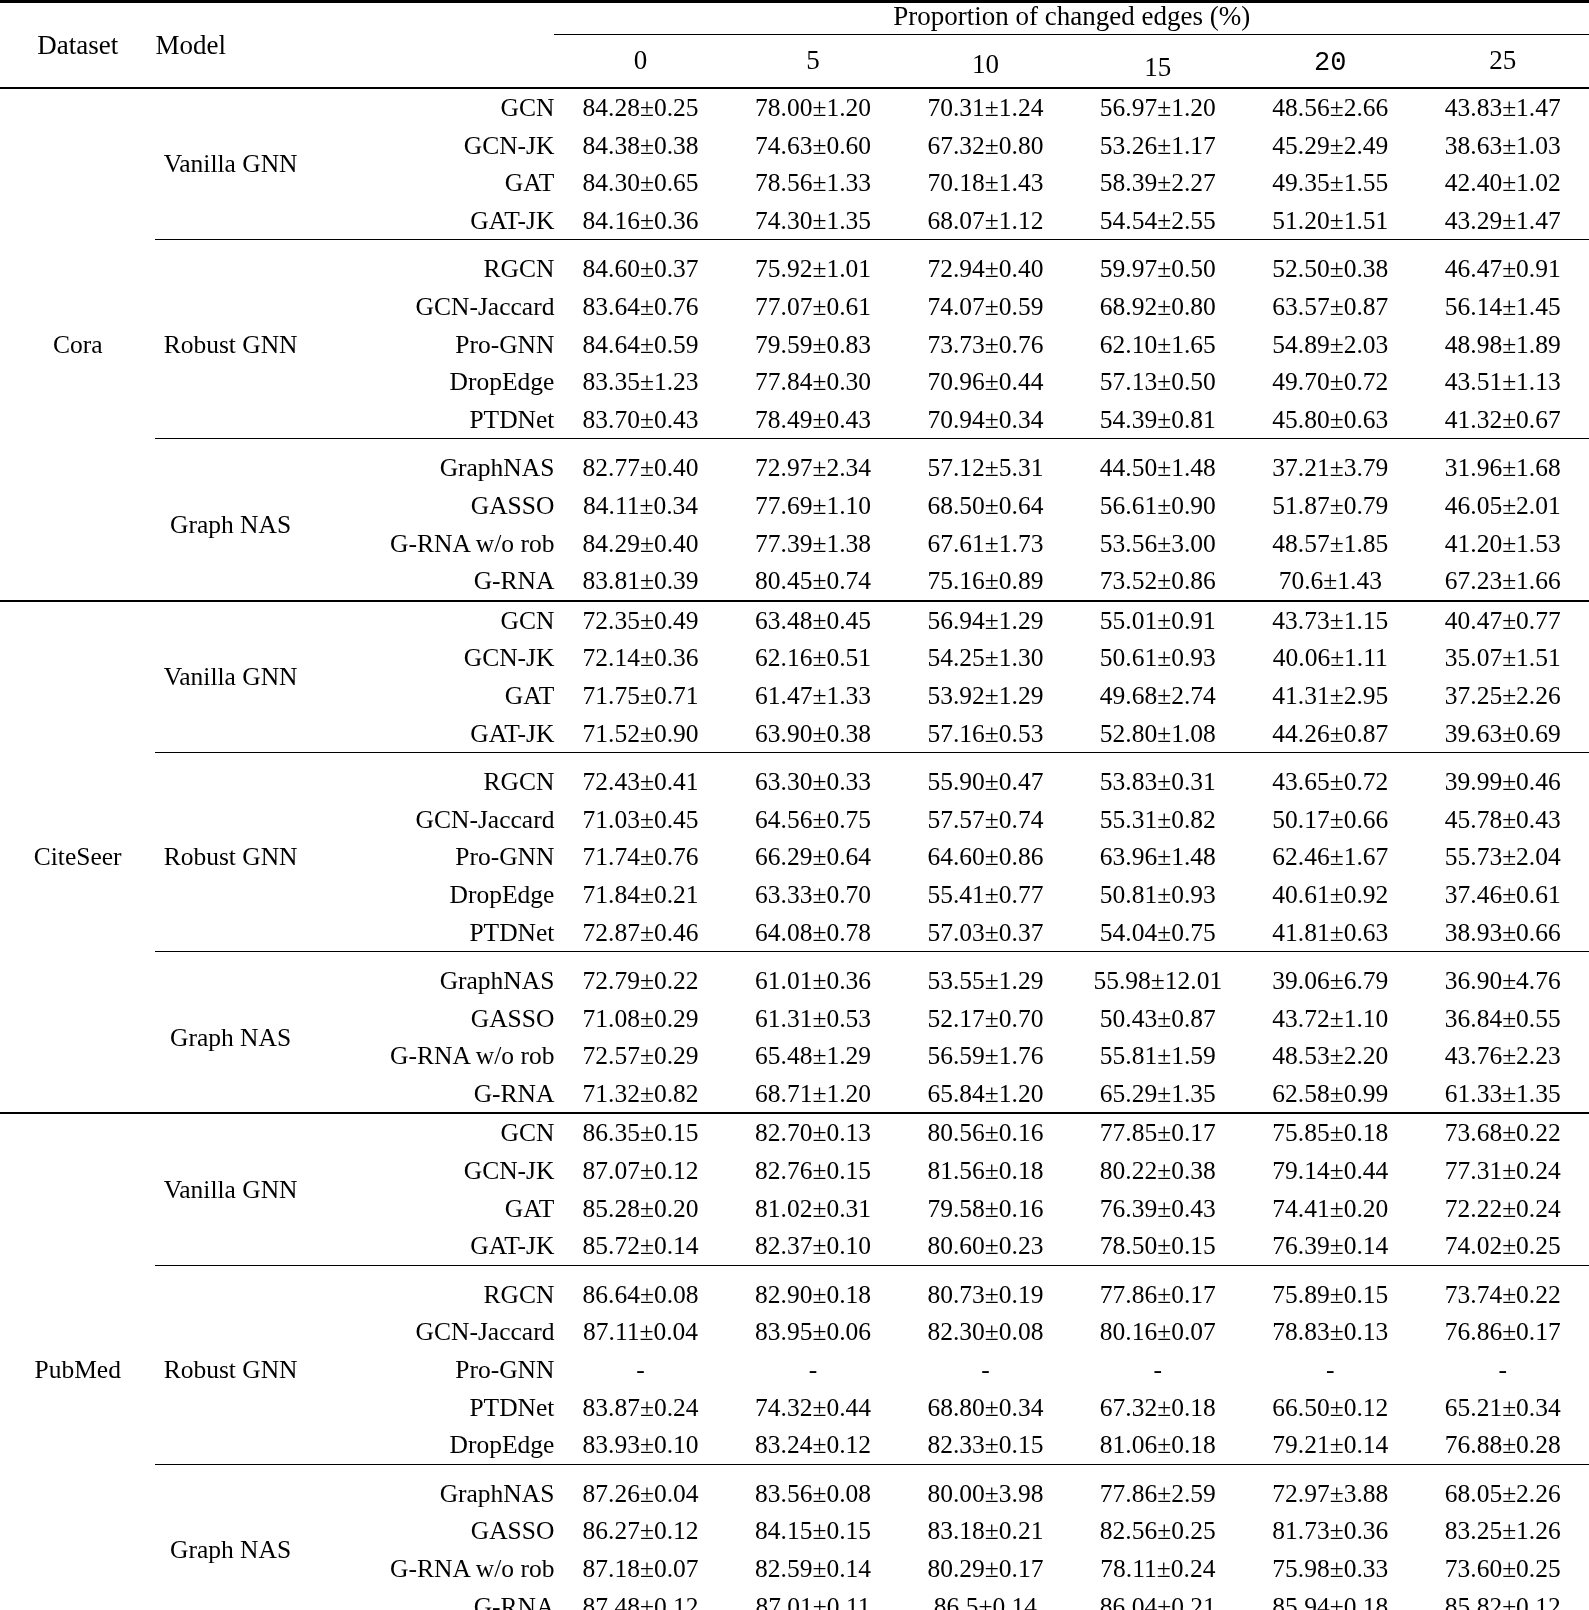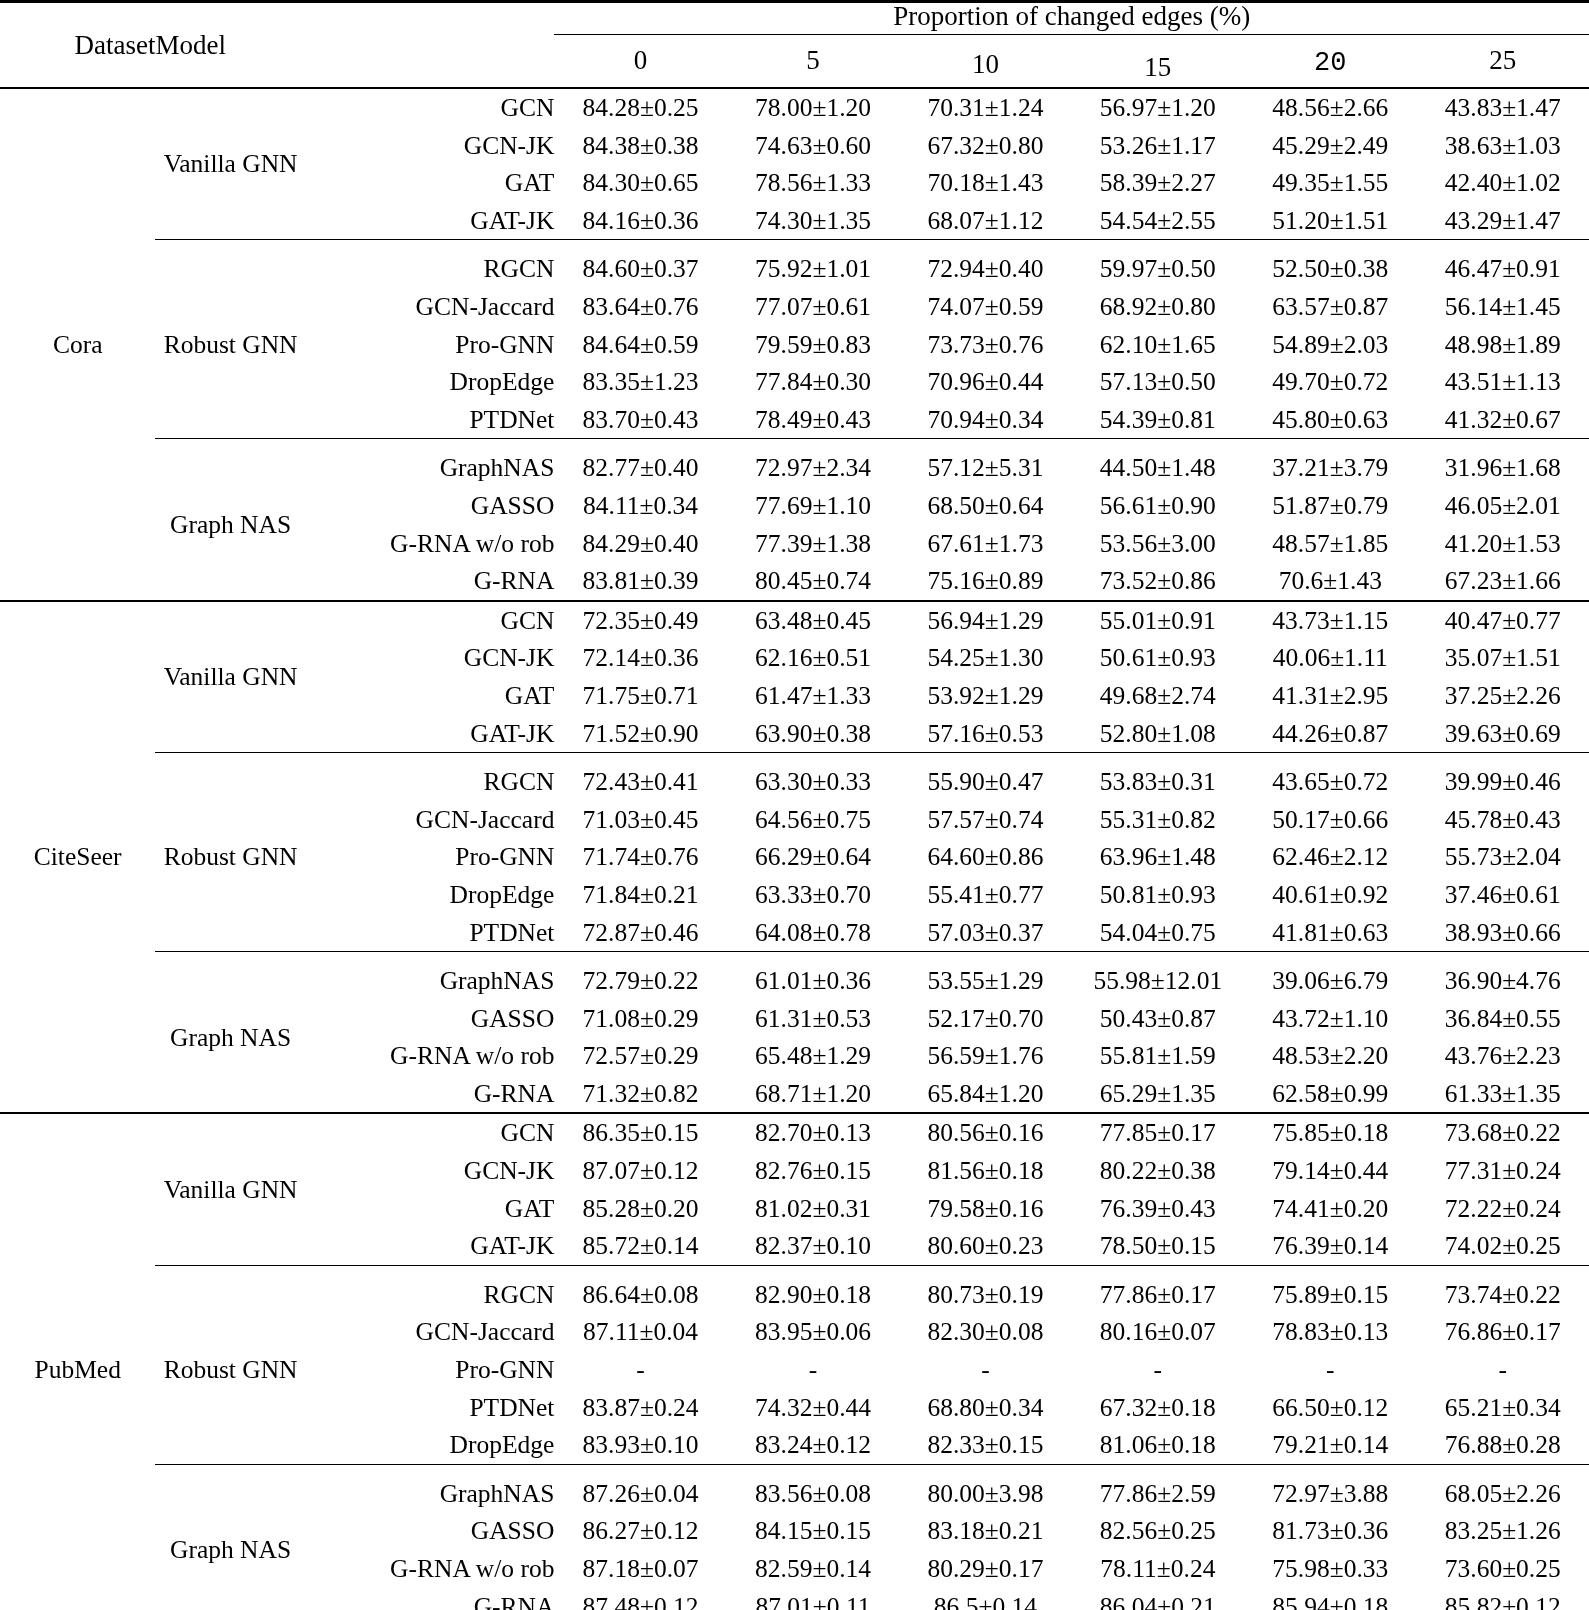--- a/index.html
+++ b/index.html
@@ -40,21 +40,21 @@
 
   td.group-rule { border-top: 1.6px solid #000; }
   td.span-rule  { border-bottom: 1.6px solid #000; }
 
   
   .hdr-label {
     text-align: left;
     font-size: 27px;
     padding-bottom: 2px;
   }
-  .hdr-dataset { text-align: right; padding-left: 8px; font-family: Liberation Serif, serif; }
+  .hdr-dataset { text-align: center; padding-left: 8px; font-family: Liberation Serif, serif; }
   .hdr-span {
     text-align: center;
     font-size: 27px;
   }
   .hdr-tick {
     text-align: center;
     font-size: 27px;
   }
 
   
@@ -321,21 +321,21 @@
         <td class="cell-val">55.31±0.82</td>
         <td class="cell-val">50.17±0.66</td>
         <td class="cell-val">45.78±0.43</td>
       </tr>
       <tr>
         <td class="cell-model">Pro-GNN</td>
         <td class="cell-val">71.74±0.76</td>
         <td class="cell-val">66.29±0.64</td>
         <td class="cell-val">64.60±0.86</td>
         <td class="cell-val">63.96±1.48</td>
-        <td class="cell-val">62.46±2.12</td>
+        <td class="cell-val">62.46±1.67</td>
         <td class="cell-val">55.73±2.04</td>
       </tr>
       <tr>
         <td class="cell-model">DropEdge</td>
         <td class="cell-val">71.84±0.21</td>
         <td class="cell-val">63.33±0.70</td>
         <td class="cell-val">55.41±0.77</td>
         <td class="cell-val">50.81±0.93</td>
         <td class="cell-val">40.61±0.92</td>
         <td class="cell-val">37.46±0.61</td>

